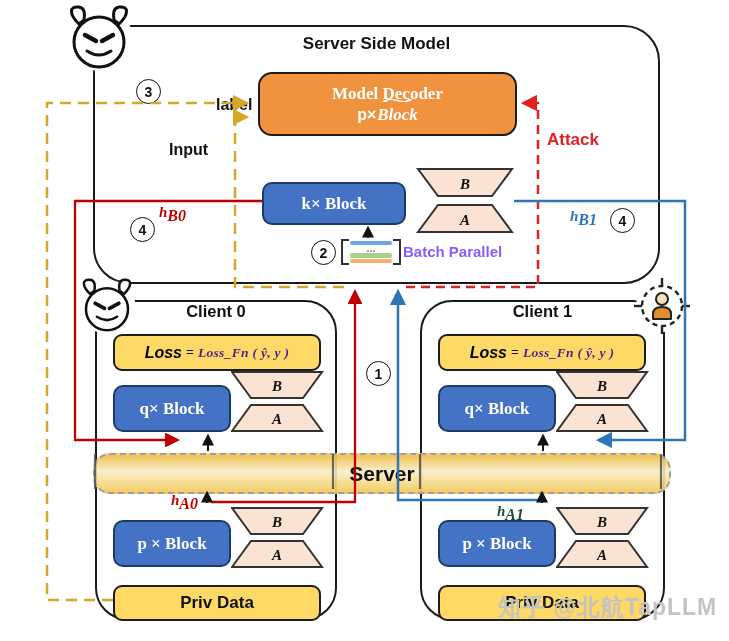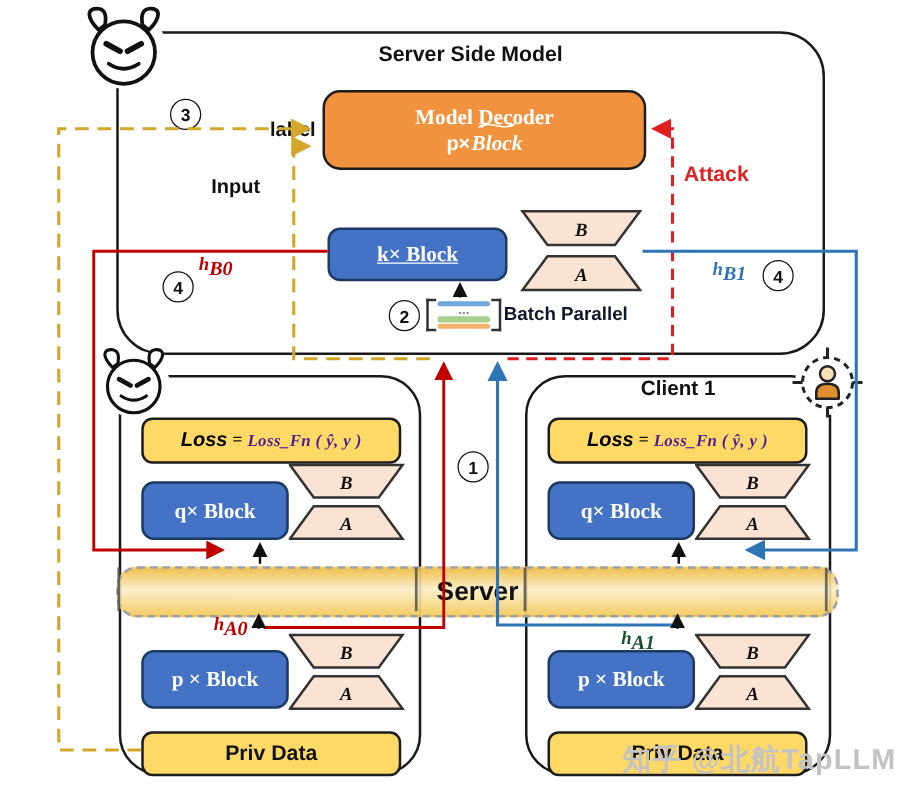--- a/index.html
+++ b/index.html
@@ -51,57 +51,58 @@
 </head>
 <body>
 
 <div class="canvas">
 
   <div class="outline-box" style="left:93px;top:25px;width:563px;height:255px;"></div>
   <div class="title" style="left:93px;top:34px;width:567px;">Server Side Model</div>
 
   <div class="outline-box" style="left:95px;top:300px;width:238px;height:316px;border-radius:32px;"></div>
   <div class="outline-box" style="left:420px;top:300px;width:241px;height:316px;border-radius:32px;"></div>
+  <div class="title" style="left:95px;top:302px;width:242px;font-size:16.5px;">Client 0</div>
   <div class="title" style="left:420px;top:302px;width:245px;font-size:16.5px;">Client 1</div>
 
   <div class="band" style="left:93px;top:453px;width:574px;height:37px;">
     <span class="band-label">Server</span>
   </div>
 
   <div class="decoder" style="left:258px;top:72px;width:255px;height:60px;">
     <span class="decoder-l1">Model Decoder</span>
     <span class="decoder-l2">
       <span>p×</span>
       <span class="decoder-term">
         <span class="decoder-tilde">~</span>
         <span>Block</span>
       </span>
     </span>
   </div>
 
-  <div class="blue-block" style="left:262px;top:182px;width:140px;height:39px;text-decoration:underline;">k× Block</div>
+  <div class="blue-block" style="left:262px;top:182px;width:140px;height:39px;">k× Block</div>
 
   <svg class="abs" style="left:416px;top:167px;z-index:4;" width="98" height="68" viewBox="0 0 98 68">
     <polygon class="trap" points="2,2 96,2 76,29 22,29"></polygon>
     <text class="trap-label" x="49" y="22">B</text>
     <polygon class="trap" points="22,38 76,38 96,65 2,65"></polygon>
     <text class="trap-label" x="49" y="58">A</text>
   </svg>
 
   <div class="batch-icon" style="left:341px;top:239px;height:26px;">
     <div class="bracket l"></div>
     <div class="stripes">
       <div class="stripe" style="background:#6FA8DC;"></div>
       <div class="stripe dots">…</div>
       <div class="stripe" style="background:#A9D18E;"></div>
       <div class="stripe" style="background:#F6B26B;"></div>
     </div>
     <div class="bracket r"></div>
   </div>
-  <div class="lbl" style="left:403px;top:243px;color:#0f172a;font-size:15px;">Batch Parallel</div>
+  <div class="lbl" style="left:403px;top:243px;color:#8b5cf6;font-size:15px;">Batch Parallel</div>
 
   <div class="step" style="left:136px;top:79px;">3</div>
   <div class="step" style="left:311px;top:240px;">2</div>
   <div class="step" style="left:366px;top:361px;">1</div>
   <div class="step" style="left:130px;top:217px;">4</div>
   <div class="step" style="left:610px;top:208px;">4</div>
 
   <div class="lbl" style="left:184px;top:96px;margin-left:32px;">label</div>
   <div class="lbl" style="left:169px;top:141px;">Input</div>
   <div class="lbl" style="left:547px;top:130px;color:#E02121;font-size:17px;">Attack</div>

